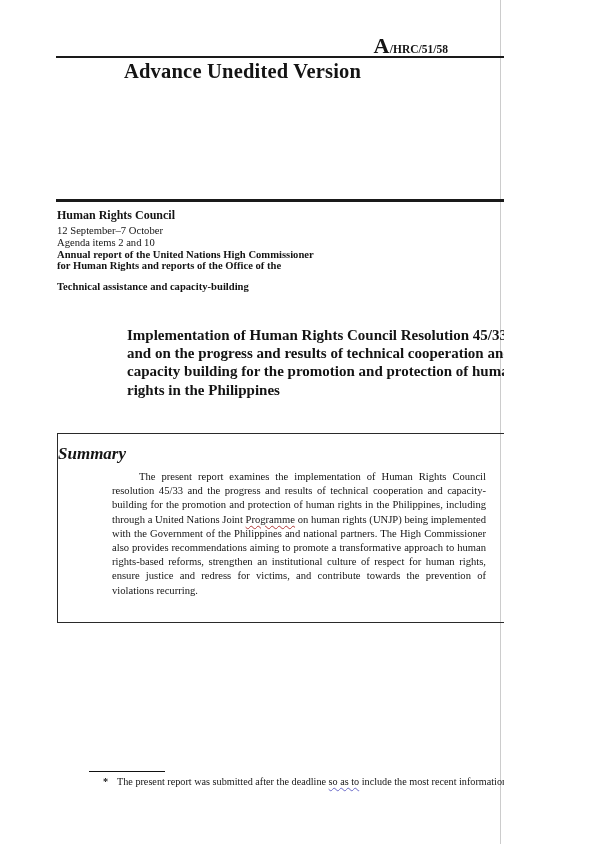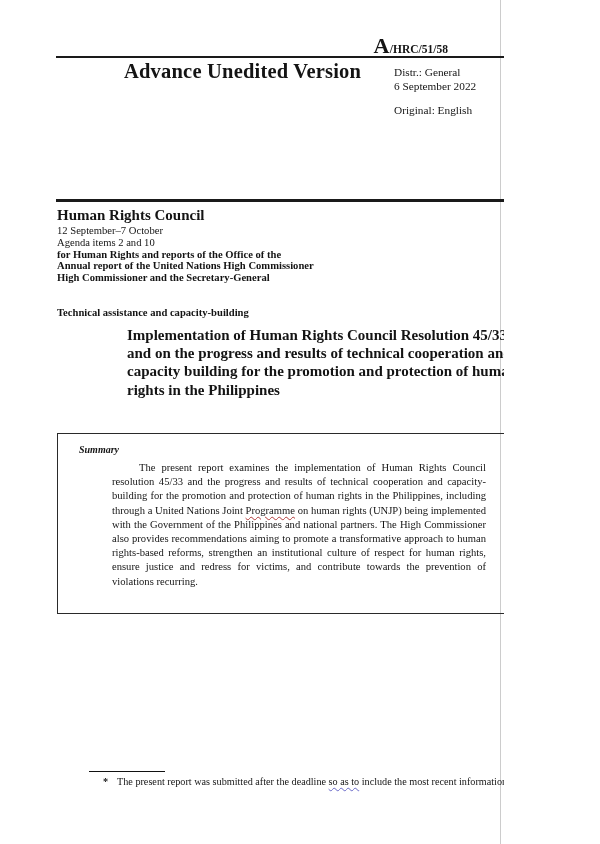--- a/index.html
+++ b/index.html
@@ -77,29 +77,29 @@
 
   
   .council-block {
     position: absolute;
     left: 57px;
     top: 208px;
     font-size: 10.6px;
     line-height: 11.8px;
   }
   .council-name {
-    font-size: 15px;
+    font-size: 12px;
     font-weight: bold;
     line-height: 15px;
     margin-bottom: 2px;
   }
   .bold-line { font-weight: bold; }
   .theme-line {
     font-weight: bold;
-    margin-top: 23px;
+    margin-top: 9px;
   }
 
   
   .doc-title {
     position: absolute;
     left: 127px;
     top: 326px;
     width: 400px;
     font-size: 15px;
     font-weight: bold;
@@ -118,22 +118,22 @@
   .summary-box {
     position: absolute;
     left: 57px;
     top: 433px;
     width: 483px;
     min-height: 140px;
     border: 1.5px solid #2a2a2a;
     box-sizing: border-box;
   }
   .summary-heading {
-    margin: 10px 0 0 21px;
-    font-size: 10px;
+    margin: 10px 0 0 0;
+    font-size: 17px;
     font-weight: bold;
     font-style: italic;
   }
   .summary-para {
     margin: 6px 53px 24px 54px;
     text-align: justify;
     text-indent: 27px;
     font-size: 10.6px;
     line-height: 14.2px;
   }
@@ -181,34 +181,28 @@
 <div class="page">
 
   <div class="page-edge"></div>
 
   <div class="symbol">
     <span class="big-a">A</span><span class="symbol-rest">/HRC/51/58</span>
   </div>
   <div class="rule-top"></div>
 
   <div class="advance-title">Advance Unedited Version</div>
-  <div class="distr-block">
-    <div>Distr.: General</div>
-    <div>6 September 2022</div>
-    <div class="original-line">Original: English</div>
-  </div>
   <div class="rule-mid"></div>
 
   <div class="council-block">
     <div class="council-name">Human Rights Council</div>
     <div>12 September–7 October</div>
     <div>Agenda items 2 and 10</div>
+    <div class="bold-line">Annual report of the United Nations High Commissioner</div>
     <div class="bold-line">for Human Rights and reports of the Office of the</div>
-    <div class="bold-line">Annual report of the United Nations High Commissioner</div>
-    <div class="bold-line">High Commissioner and the Secretary-General</div>
     <div class="theme-line">Technical assistance and capacity-building</div>
   </div>
 
   <div class="doc-title">Implementation of Human Rights Council Resolution 45/33 and on the progress and results of technical cooperation and capacity building for the promotion and protection of human rights in the Philippines</div>
 
   <div class="summary-box">
     <div class="summary-heading">Summary</div>
     <p class="summary-para"><span>The present report examines the implementation of Human Rights Council resolution 45/33 and the progress and results of technical cooperation and capacity-building for the promotion and protection of human rights in the Philippines, including through a United Nations Joint </span><span class="spell-error">Programme</span><span> on human rights (UNJP) being implemented with the Government of the Philippines and national partners. The High Commissioner also provides recommendations aiming to promote a transformative approach to human rights-based reforms, strengthen an institutional culture of respect for human rights, ensure justice and redress for victims, and contribute towards the prevention of violations recurring.</span></p>
   </div>
 

